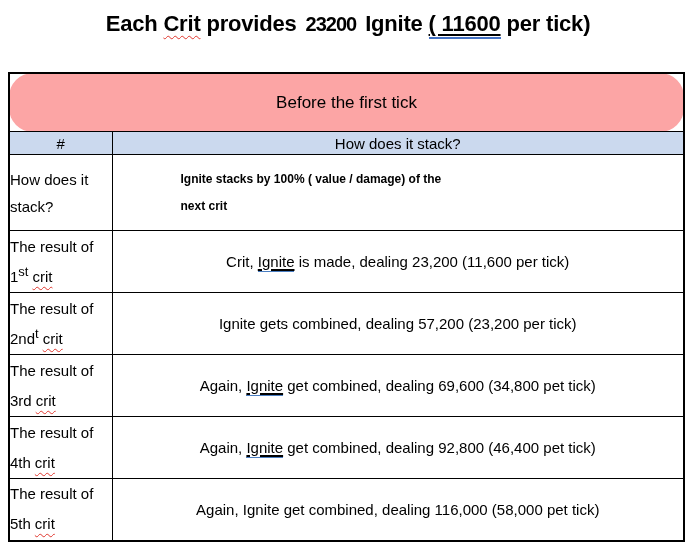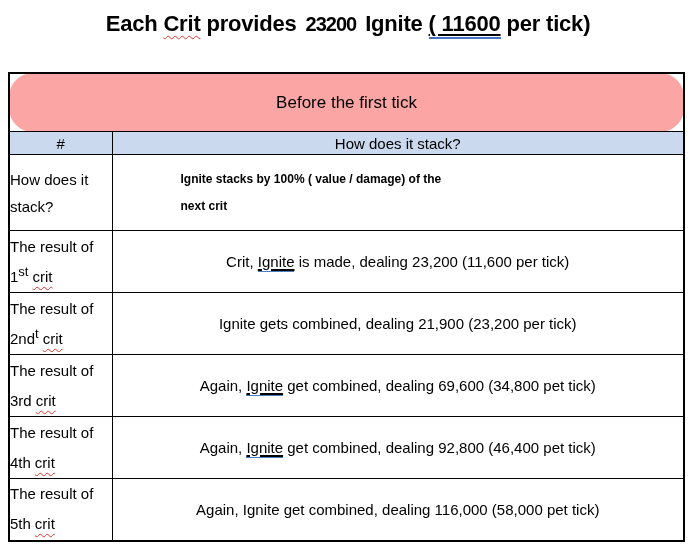--- a/index.html
+++ b/index.html
@@ -109,21 +109,21 @@
       <span>Crit, </span><span class="ignite-dbl">Ignite</span><span> is made, dealing 23,200 (11,600 per tick)</span>
     </td>
   </tr>
 
   <tr class="r-result">
     <td class="left-cell">
       <div class="ln">The result of</div>
       <div class="ln"><span>2nd</span><sup class="ord-sup">t</sup><span class="sq crit-word">crit</span></div>
     </td>
     <td class="desc-cell">
-      <span>Ignite gets combined, dealing 21,900 (23,200 per tick)</span><span class="ignite-dbl"></span><span></span>
+      <span>Ignite gets combined, dealing 57,200 (23,200 per tick)</span><span class="ignite-dbl"></span><span></span>
     </td>
   </tr>
 
   <tr class="r-result">
     <td class="left-cell">
       <div class="ln">The result of</div>
       <div class="ln"><span>3rd</span><sup class="ord-sup"></sup><span class="sq crit-word">crit</span></div>
     </td>
     <td class="desc-cell">
       <span>Again, </span><span class="ignite-dbl">Ignite</span><span> get combined, dealing 69,600 (34,800 pet tick)</span>

